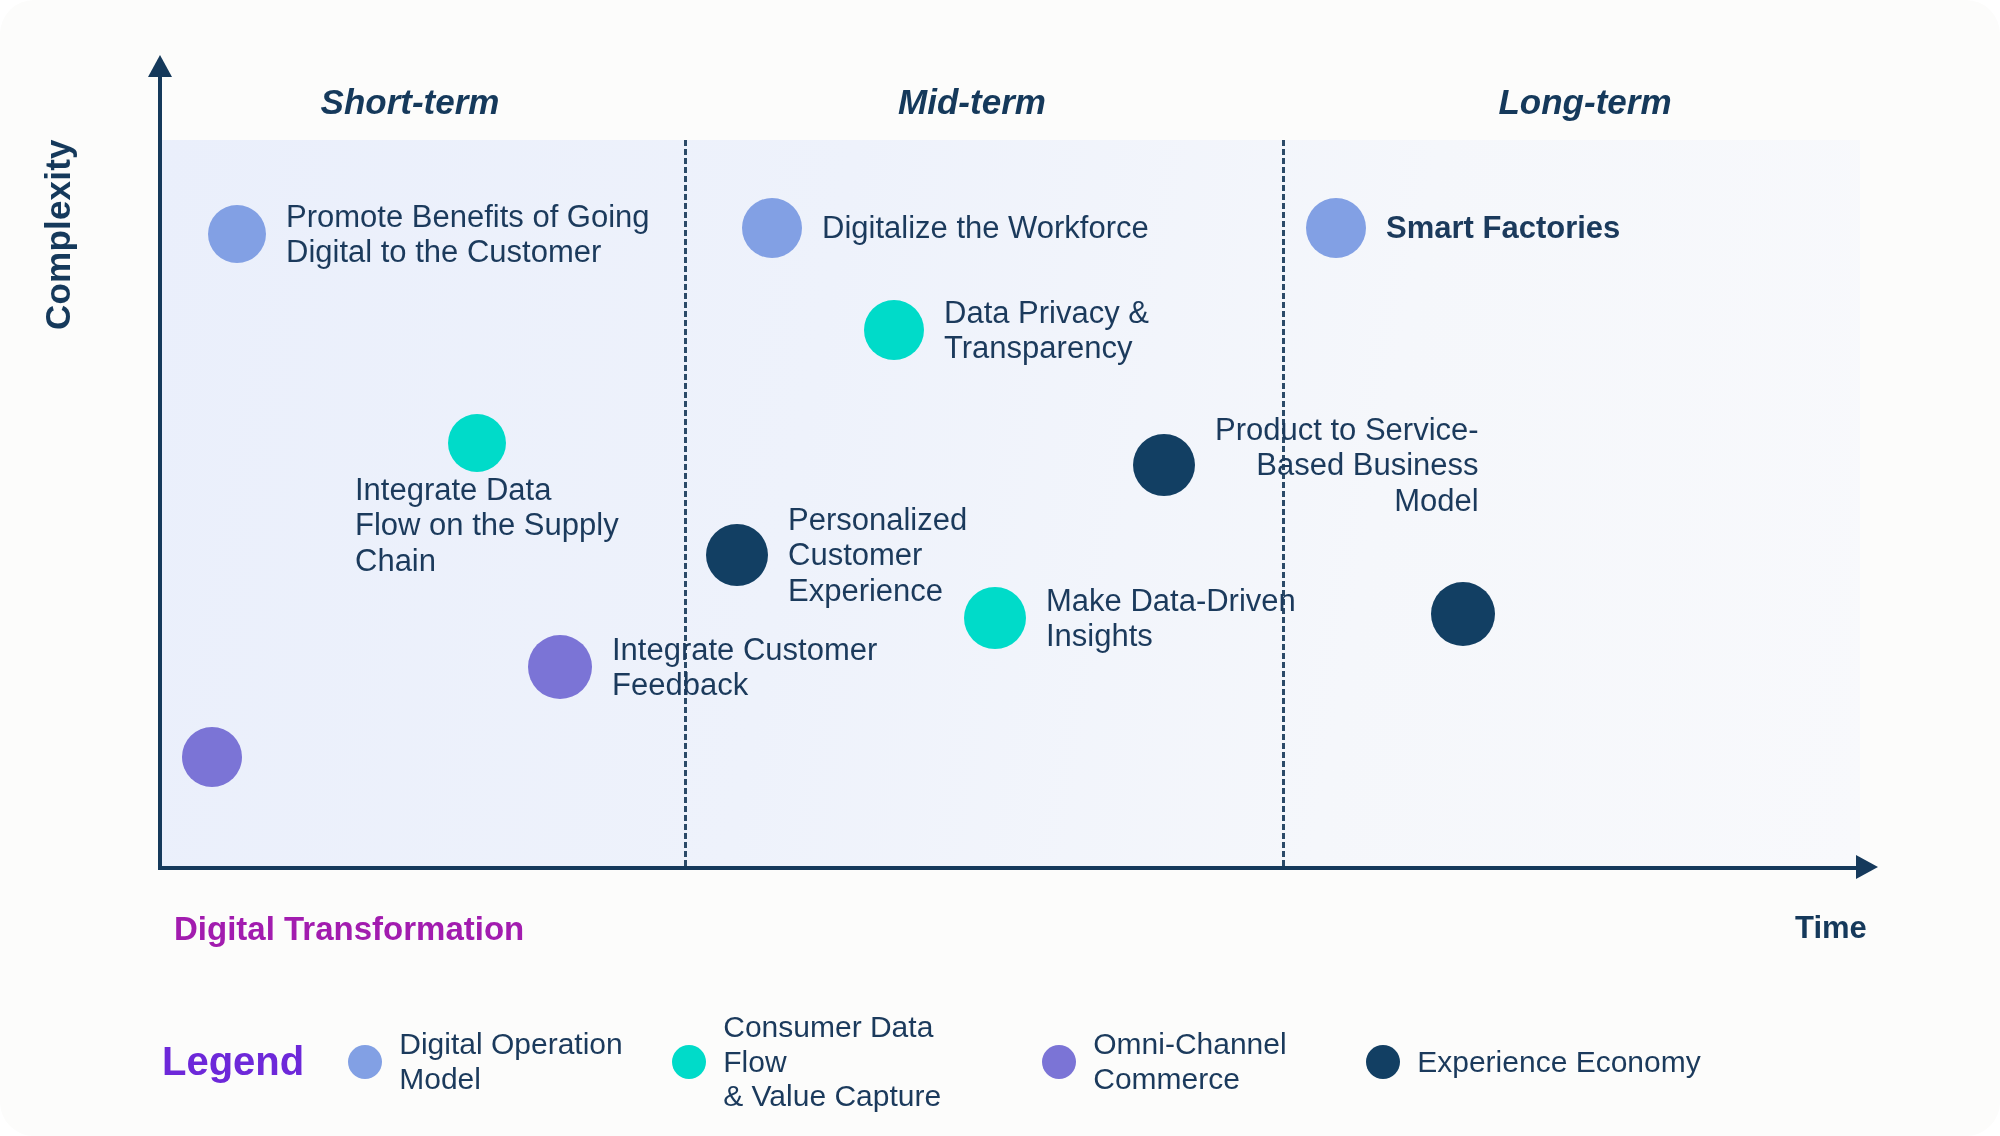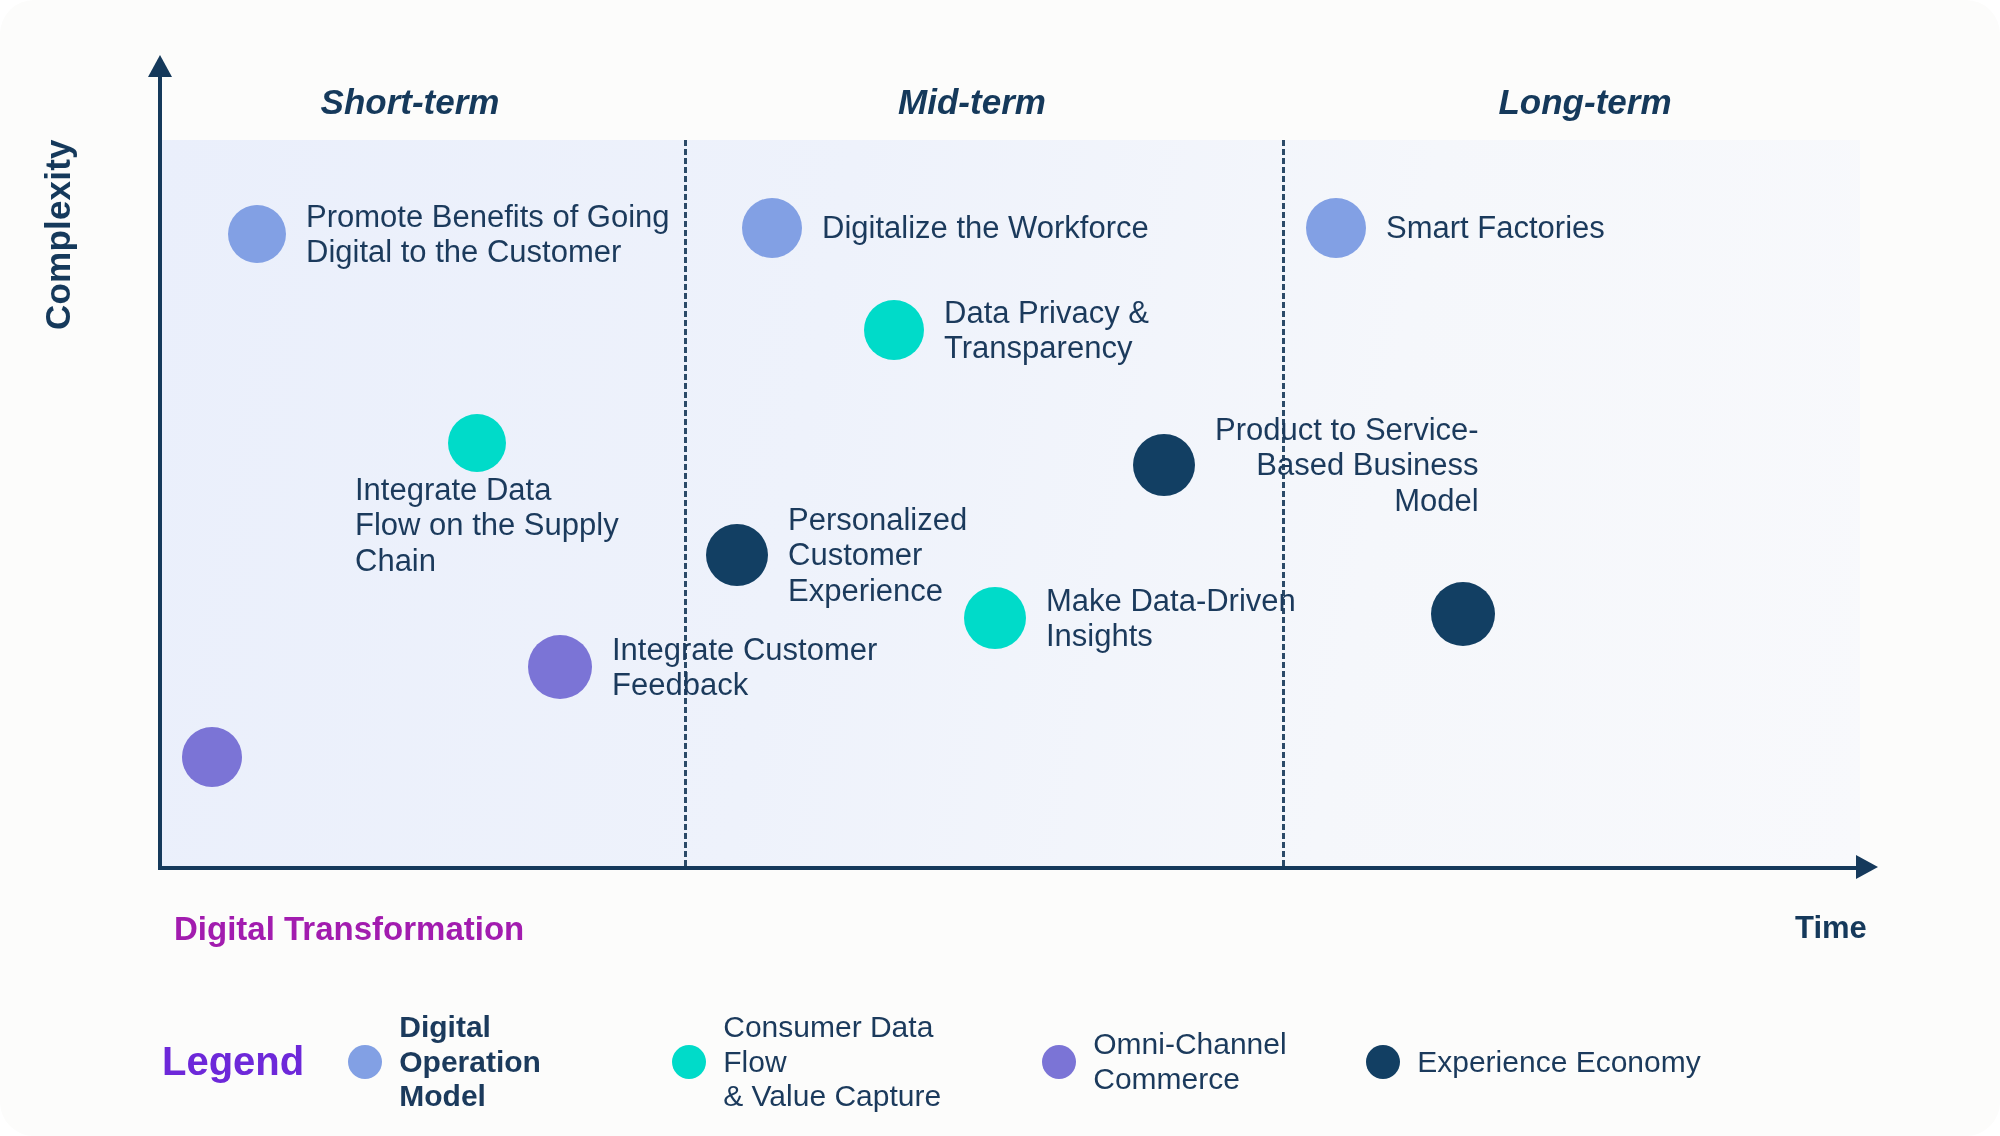--- a/index.html
+++ b/index.html
@@ -166,21 +166,21 @@
     height: 34px;
     border-radius: 50%;
   }
   .legend-label {
     margin-left: 17px;
     font-size: 30px;
     line-height: 1.15;
     color: #1b3a5c;
     white-space: pre-line;
   }
-  .legend-item:nth-child(2) { width: 286px; font-weight: bold; }
+  .legend-item:nth-child(2) { width: 286px; }
   .legend-item:nth-child(3) { width: 332px; }
   .legend-item:nth-child(4) { width: 286px; }
 </style>
 </head>
 <body>
 
 <div id="root">
 
   <div class="y-axis-label">Complexity</div>
   <div class="y-axis-arrow"></div>
@@ -188,21 +188,21 @@
 
   <div class="plot-area"></div>
   <div class="divider" id="divider-1"></div>
   <div class="divider" id="divider-2"></div>
 
   <div class="col-header" id="col-header-0">Short-term</div>
   <div class="col-header" id="col-header-1">Mid-term</div>
   <div class="col-header" id="col-header-2">Long-term</div>
 
   <div id="bubbles">
-      <div class="bubble-item" style="left: 228px; top: 199px;">
+      <div class="bubble-item" style="left: 208px; top: 199px;">
         <div class="bubble-dot" style="width: 58px; height: 58px; background: rgb(130, 160, 228);"></div>
         <div class="bubble-label">Promote Benefits of Going
 Digital to the Customer</div>
       </div>
       <div class="bubble-item" style="left: 335px; top: 414px; flex-direction: column;">
         <div class="bubble-dot" style="width: 58px; height: 58px; background: rgb(0, 219, 201);"></div>
         <div class="bubble-label">Integrate Data
 Flow on the Supply
 Chain</div>
       </div>
@@ -233,21 +233,21 @@
         <div class="bubble-dot" style="width: 62px; height: 62px; background: rgb(0, 219, 201);"></div>
         <div class="bubble-label">Make Data-Driven
 Insights</div>
       </div>
       <div class="bubble-item" style="left: 1133px; top: 412px; text-align: right;">
         <div class="bubble-dot" style="width: 62px; height: 62px; background: rgb(18, 63, 99);"></div>
         <div class="bubble-label">Product to Service-
 Based Business
 Model</div>
       </div>
-      <div class="bubble-item" style="left: 1306px; top: 198px;">
+      <div class="bubble-item" style="left: 1306px; top: 198px; font-weight: bold;">
         <div class="bubble-dot" style="width: 60px; height: 60px; background: rgb(130, 160, 228);"></div>
         <div class="bubble-label">Smart Factories</div>
       </div>
       <div class="bubble-item" style="left: 1431px; top: 582px;">
         <div class="bubble-dot" style="width: 64px; height: 64px; background: rgb(18, 63, 99);"></div>
       </div>
     </div>
 
   <div class="x-axis-line"></div>
   <div class="x-axis-arrow"></div>

